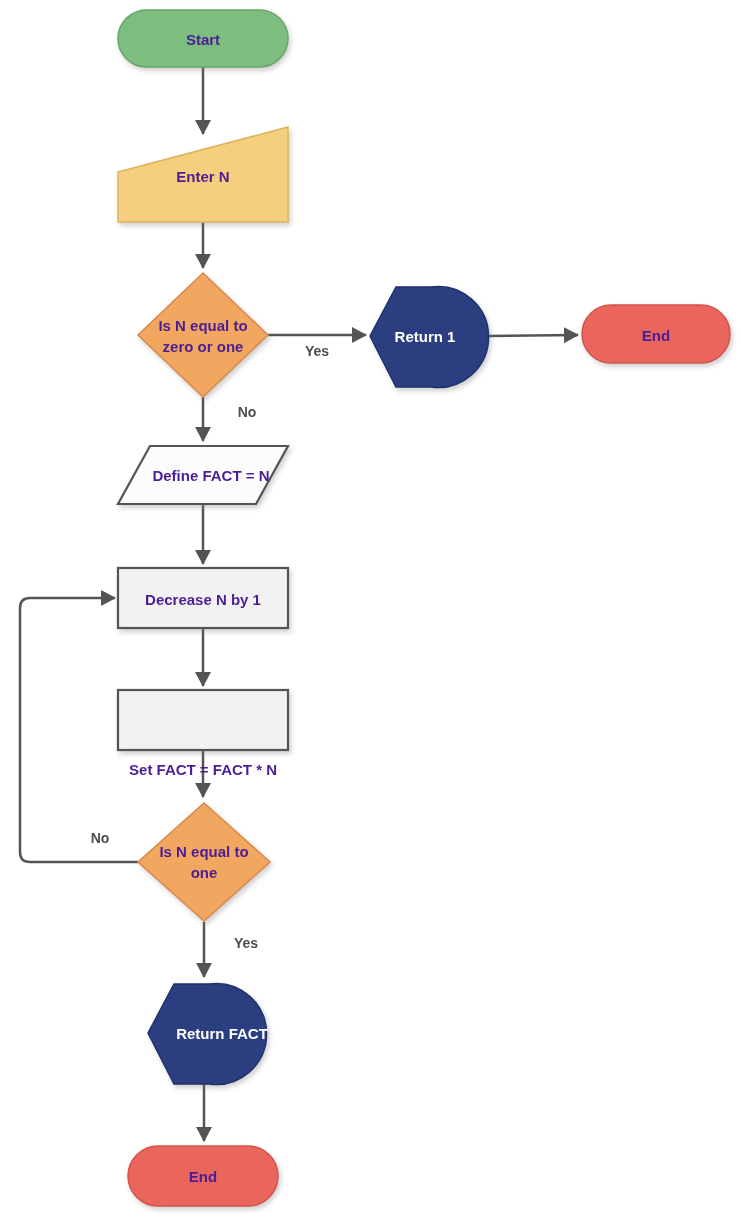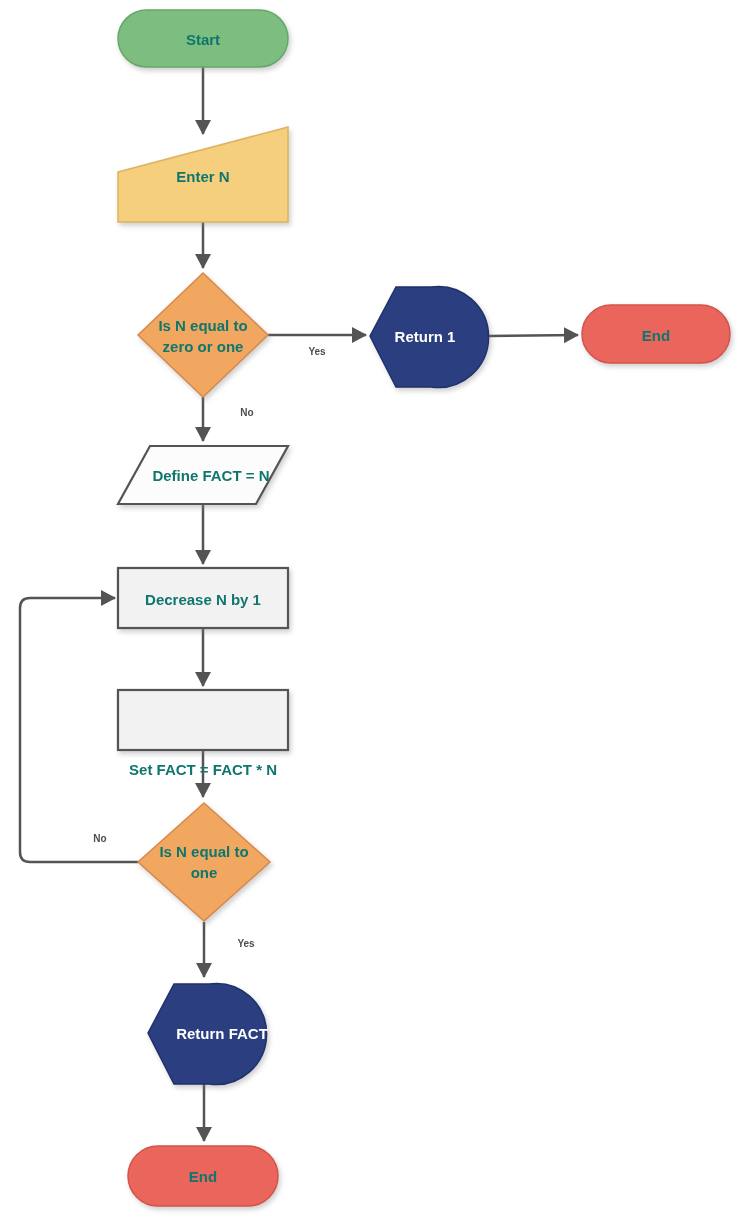--- a/index.html
+++ b/index.html
@@ -16,27 +16,27 @@
   .connector {
     fill: none;
     stroke: #545454;
     stroke-width: 2.5;
   }
   .lbl {
     position: absolute;
     transform: translate(-50%, -50%);
     font-weight: 700;
     font-size: 15px;
-    color: #0f766e;
+    color: #4c1d95;
     white-space: nowrap;
     text-align: center;
     line-height: 21px;
   }
   .lbl.white { color: #ffffff; text-align: right; }
-  .lbl.edge { font-size: 10px; color: #4D4D4D; }
+  .lbl.edge { font-size: 14px; color: #4D4D4D; }
 </style>
 </head>
 <body>
 
 <div id="canvas">
 
   <svg id="shapes" width="741" height="1217" viewBox="0 0 741 1217">
     <defs>
       <marker id="arrow" markerUnits="userSpaceOnUse" markerWidth="16" markerHeight="18" refX="14" refY="8" orient="auto">
         <path d="M0,0 L15,8 L0,16 Z" fill="#545454"></path>

